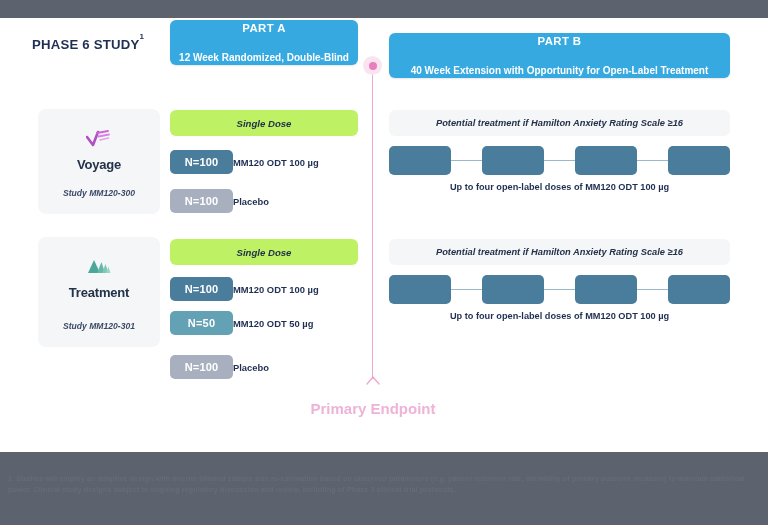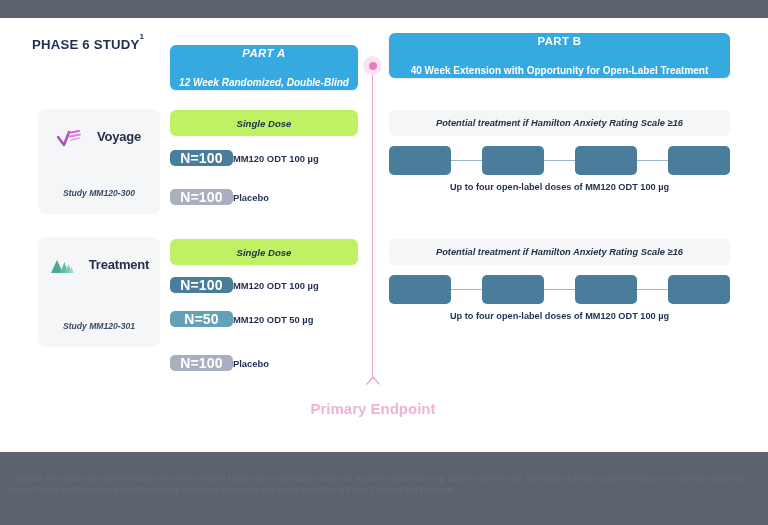--- a/index.html
+++ b/index.html
@@ -53,56 +53,56 @@
     background: #36a9e1;
     border-radius: 6px;
     color: #ffffff;
     text-align: center;
     display: flex; flex-direction: column;
     align-items: center; justify-content: center;
     box-shadow: 0 1px 2px rgba(0,0,0,0.10);
   }
   .part-hdr .t1 { font-size: 11.4px; font-weight: 700; letter-spacing: 0.4px; line-height: 14px;}
   .part-hdr .t2 { font-size: 10px; font-weight: 700; line-height: 13px; margin-top: 16px; }
-  #part-a { left: 170px; top: 45px; width: 188px; height: 45px; font-style: italic; }
+  #part-a { left: 170px; top: 20px; width: 188px; height: 45px; }
   #part-b { left: 389px; top: 33px; width: 341px; height: 45px; }
 
   
   .study-card {
     position: absolute;
     background: #f5f6f8;
     border-radius: 8px;
     display: flex; flex-direction: column;
     align-items: center; justify-content: space-between;
     padding: 20px 6px 16px 6px;
   }
   #card-voyage  { left: 38px; top: 109px; width: 122px; height: 105px; }
   #card-panorama{ left: 38px; top: 237px; width: 122px; height: 110px; }
-  .logo-row { display: flex; gap: 14px; }
+  .logo-row { display: flex; align-items: center; gap: 6px; flex-direction: column; }
   .logo-name { font-size: 13px; font-weight: 700; color: #233149; letter-spacing: -0.2px; }
   .study-id {
     font-size: 8.6px; font-weight: 700; font-style: italic;
     color: #3b4a66;
   }
 
   
   .single-dose {
     position: absolute;
     background: #bef264; border-radius: 6px;
     display: flex; align-items: center; justify-content: center;
     font-size: 9.6px; font-weight: 700; font-style: italic; color: #233149;
   }
   #sd-1 { left: 170px; top: 110px; width: 188px; height: 26px; }
   #sd-2 { left: 170px; top: 239px; width: 188px; height: 26px; }
 
   .arm-row { position: absolute; display: flex; align-items: center; }
   .n-pill {
-    width: 63px; height: 16px; border-radius: 5px;
-    display: flex; align-items: center; justify-content: center;
-    font-size: 14px; font-weight: 700; color: #ffffff;
+    width: 63px; height: 24px; border-radius: 5px;
+    display: flex; align-items: center; justify-content: center;
+    font-size: 11px; font-weight: 700; color: #ffffff;
     letter-spacing: 0.2px;
   }
   .n-dark   { background: #4a7c9b; }
   .n-mid    { background: #63a1b4; }
   .n-grey   { background: #a8b0c0; }
   .arm-label {
     font-size: 9.4px; font-weight: 700; color: #1f2e52;
     white-space: nowrap;
   }
 

